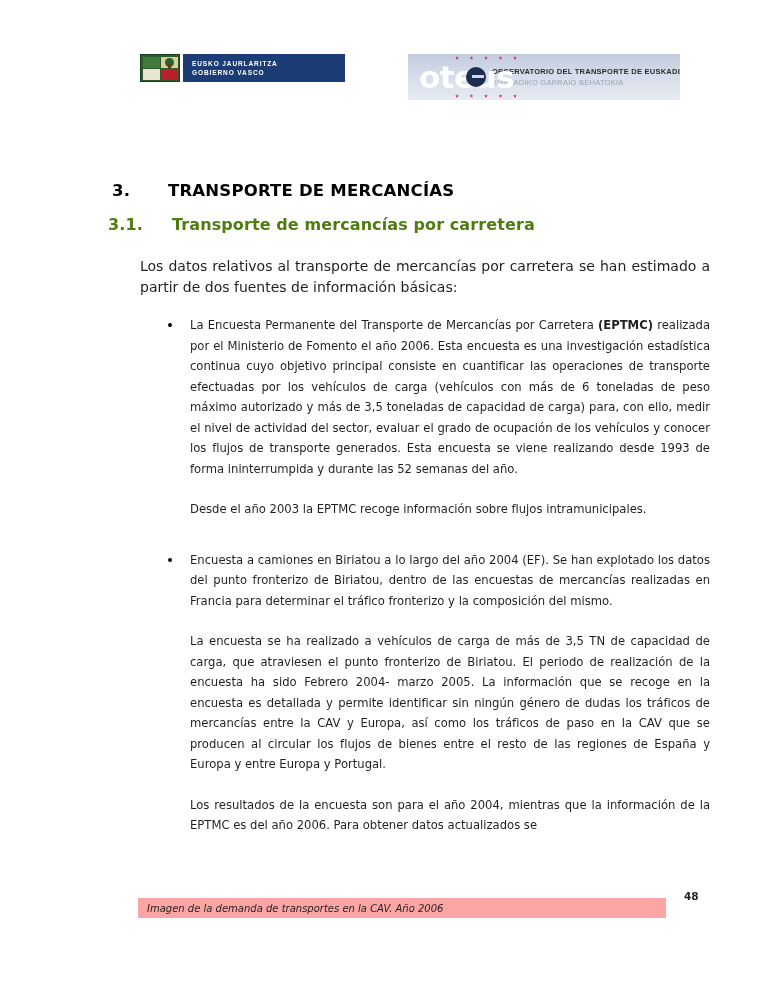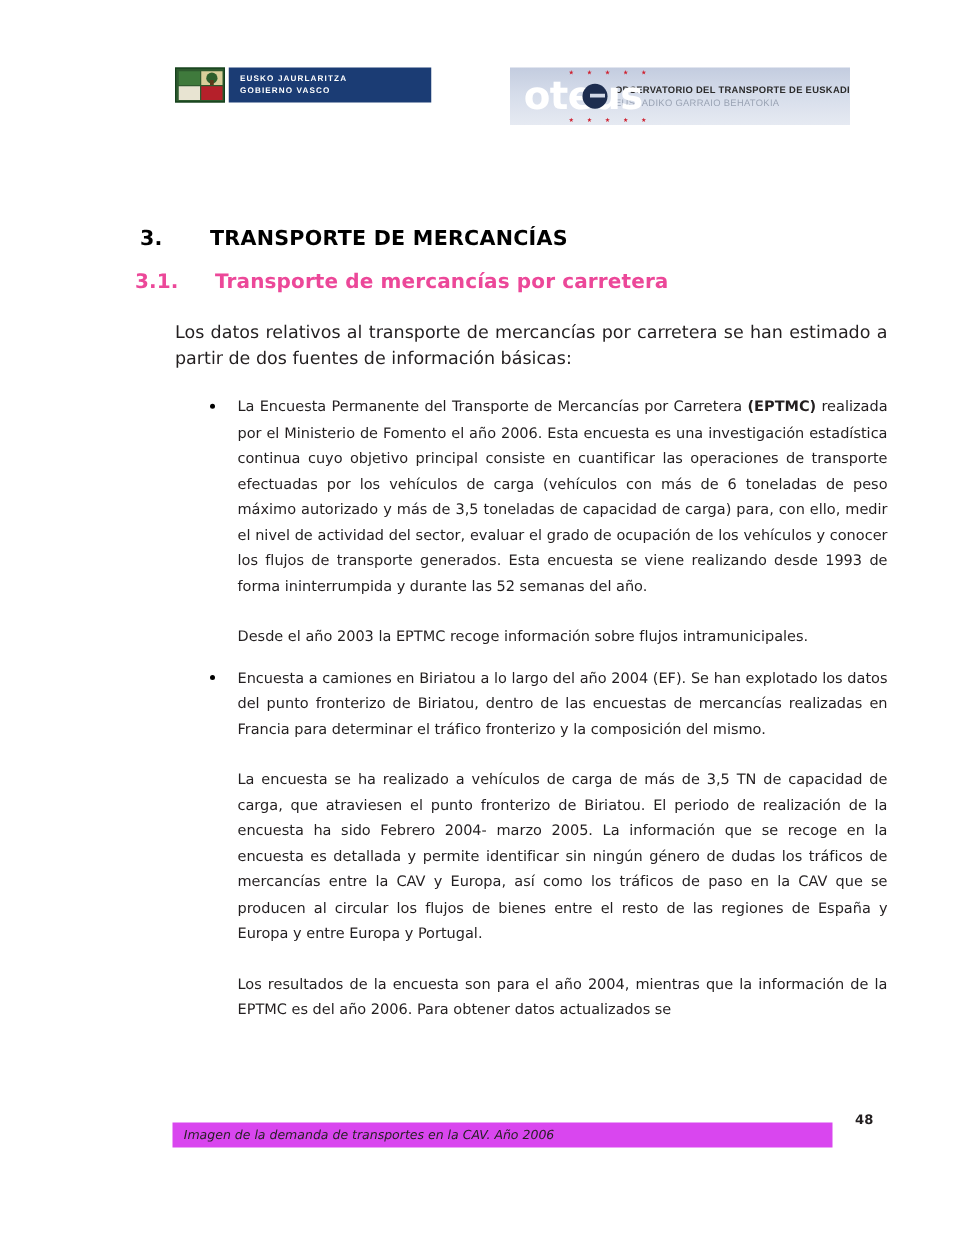--- a/index.html
+++ b/index.html
@@ -203,21 +203,21 @@
     letter-spacing: 0.2px;
     padding-left: 28px;
     text-indent: -28px;
     line-height: 22px;
   }
   h2.sec {
     margin: 12px 0 0 0;
     font-family: "DejaVu Sans", sans-serif;
     font-size: 16px;
     font-weight: bold;
-    color: #ec4899;
+    color: #4d7c0f;
     letter-spacing: 0.1px;
     padding-left: 32px;
     text-indent: -32px;
     line-height: 22px;
   }
   .sec .num { display: inline-block; min-width: 28px; }
   h2.sec .num { min-width: 32px; }
 
   p.body {
     margin: 20px 0 0 0;
@@ -231,21 +231,21 @@
   ul.bullets {
     list-style: none;
     margin: 18px 0 0 0;
     padding: 0;
   }
   li.bullet {
     position: relative;
     padding-left: 50px;
     margin-bottom: 0;
   }
-  li.bullet + li.bullet { margin-top: 12px; }
+  li.bullet + li.bullet { margin-top: 30px; }
   li.bullet > .dot {
     position: absolute;
     left: 28px;
     top: 8px;
     width: 4px;
     height: 4px;
     background: #000;
     border-radius: 50%;
   }
   li.bullet p {
@@ -259,21 +259,21 @@
   li.bullet p + p { margin-top: 20px; }
   .b { font-weight: bold; }
 
   
   .footer-band {
     position: absolute;
     left: 138px;
     top: 898px;
     width: 528px;
     height: 20px;
-    background: #d946ef;
+    background: #fca5a5;
     display: flex;
     align-items: center;
   }
   .footer-text {
     font-family: "DejaVu Sans", sans-serif;
     font-style: italic;
     font-size: 10px;
     color: #231f20;
     padding-left: 9px;
     white-space: nowrap;

